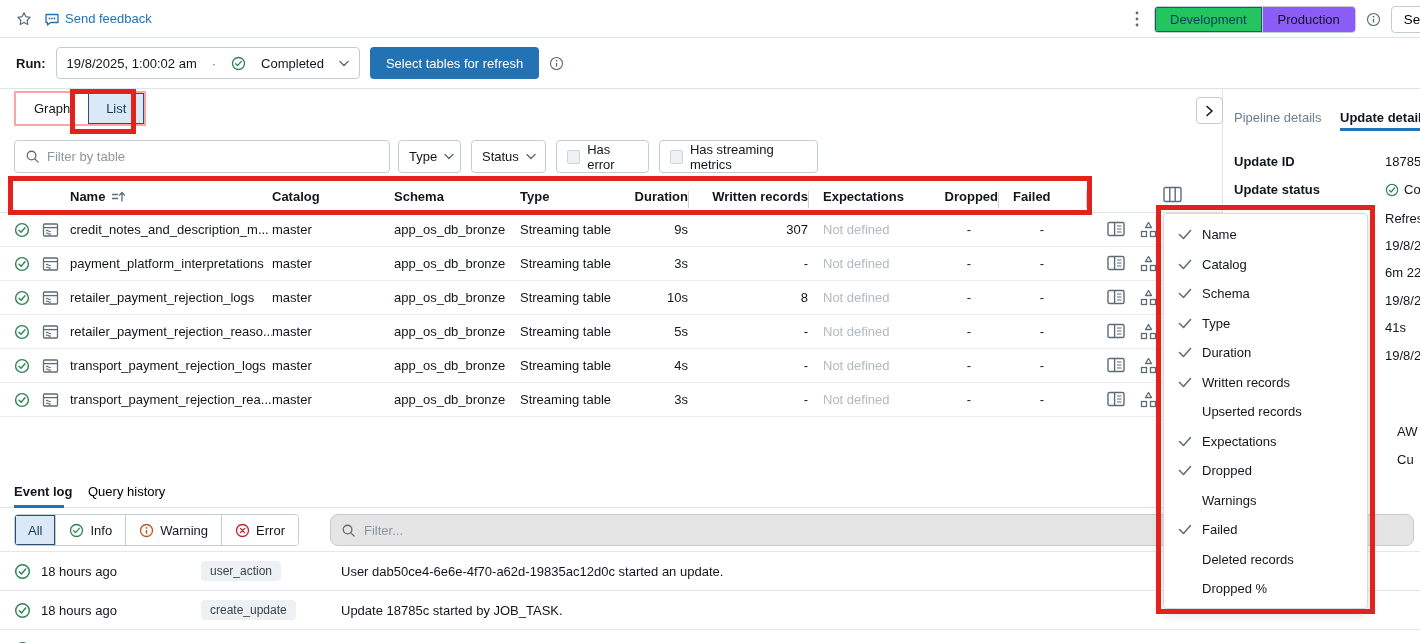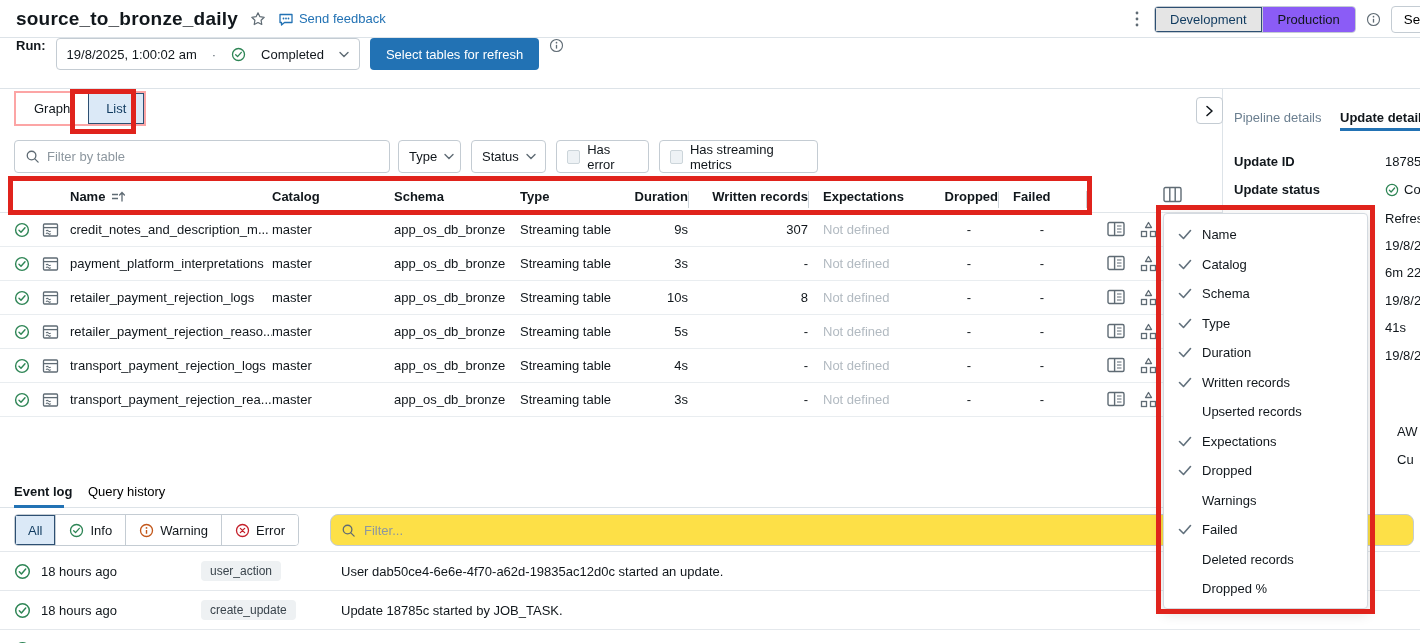--- a/index.html
+++ b/index.html
@@ -10,26 +10,26 @@
 
   
   .header{position:absolute;left:0;top:0;width:1420px;height:38px;border-bottom:1px solid #dde3e8;
           display:flex;align-items:center;padding:0 16px;gap:12px}
   .title{font-size:19px;font-weight:bold;letter-spacing:.2px}
   .feedback{display:flex;align-items:center;gap:5px;color:#2272b4;cursor:pointer}
   .hdr-right{position:absolute;left:1130px;top:5px;display:flex;align-items:center;gap:10px}
   .seg{display:flex;border:1px solid #c4ccd3;border-radius:4px;overflow:hidden;background:#fff}
   .seg .seg-btn{padding:5px 15px;background:#8b5cf6;color:#11171c;white-space:nowrap;cursor:pointer}
   .seg .seg-btn + .seg-btn{border-left:1px solid #c4ccd3}
-  .seg .seg-btn.sel{background:#e5e5e5;box-shadow:inset 0 0 0 1px #2d4f72;color:#0f3a5f}
+  .seg .seg-btn.sel{background:#22c55e;box-shadow:inset 0 0 0 1px #2d4f72;color:#0f3a5f}
   .btn-plain{border:1px solid #c4ccd3;border-radius:4px;background:#fff;padding:5px 12px;white-space:nowrap;cursor:pointer}
 
   
   .runbar{position:absolute;left:0;top:38px;width:1420px;height:51px;border-bottom:1px solid #dde3e8;
-          display:flex;align-items:flex-start;padding:0 16px;gap:10px}
+          display:flex;align-items:center;padding:0 16px;gap:10px}
   .run-label{font-weight:bold}
   .run-select{display:flex;align-items:center;gap:15px;border:1px solid #c4ccd3;border-radius:4px;
               height:32px;padding:0 10px;cursor:pointer;background:#fff}
   .btn-primary{background:#2272b4;color:#fff;border:none;border-radius:4px;height:32px;padding:0 16px;
                font-size:13px;cursor:pointer;font-family:inherit}
   .dot-sep{color:#5f6b74}
 
   
   .toggle{position:absolute;left:14px;top:91px;display:flex;border:2px solid #fca5a5;border-radius:0;overflow:hidden}
   .toggle .tg{padding:8px 18px;background:#fff;cursor:pointer}
@@ -100,40 +100,39 @@
   .elog-tabs{position:absolute;left:0;top:481px;width:1190px;height:27px;border-bottom:1px solid #dde3e8}
   .etab{position:absolute;top:3px;cursor:pointer;white-space:nowrap}
   .etab.ev{left:14px;font-weight:bold}
   .etab.qh{left:88px;color:#000000}
   .etab-underline{position:absolute;left:14px;top:24px;width:50px;height:3px;background:#2272b4}
   .eseg{position:absolute;left:14px;top:514px;height:32px;display:flex;border:1px solid #c4ccd3;border-radius:4px;overflow:hidden}
   .eseg .es{display:flex;align-items:center;gap:6px;padding:0 13px;background:#fff;cursor:pointer}
   .eseg .es + .es{border-left:1px solid #c4ccd3}
   .eseg .es.sel{background:#dbe9f7;box-shadow:inset 0 0 0 1px #2d4f72;color:#0f3a5f}
   .efilter{position:absolute;left:330px;top:514px;width:1084px;height:32px;border:1px solid #c4ccd3;border-radius:8px;
-           display:flex;align-items:center;gap:8px;padding:0 10px;background:#fde047}
+           display:flex;align-items:center;gap:8px;padding:0 10px;background:#e5e5e5}
   .efilter input{border:none;outline:none;flex:1;font-family:inherit;font-size:13px;background:transparent}
   .efilter input::placeholder{color:#8d979f}
   .erows{position:absolute;left:0;top:551px;width:1420px;border-top:1px solid #e4e8ec}
   .erow{display:flex;align-items:center;height:39px;padding-left:14px;border-bottom:1px solid #e4e8ec}
   .e-time{width:160px;margin-left:10px}
   .e-badge-wrap{width:140px}
   .badge{display:inline-block;background:#eef1f3;border-radius:4px;padding:3px 9px;font-size:12px;color:#39434b}
 
   
   .redbox{position:absolute;border:5px solid #e0231c;z-index:20;pointer-events:none}
   .box-list{left:70px;top:89px;width:66px;height:45px}
   .box-header{left:8px;top:176px;width:1084px;height:39px}
   .box-menu{left:1156px;top:205px;width:219px;height:409px}
 </style>
 </head>
 <body>
 
 <div class="header">
-  <span class="title">source_to_bronze_daily</span>
   <span>
     <svg width="16" height="16" viewBox="0 0 16 16">
         <path d="M8 1.8l1.9 3.9 4.3.6-3.1 3 .7 4.2L8 11.5l-3.8 2 .7-4.2-3.1-3 4.3-.6z" fill="none" stroke="#5f6b74" stroke-width="1.2" stroke-linejoin="round"></path>
       </svg>
   </span>
   <span class="feedback">
     <span>
       <svg width="16" height="16" viewBox="0 0 16 16">
           <path d="M2 3.5h12v8H6.5L3.5 14v-2.5H2z" fill="none" stroke="#2272b4" stroke-width="1.3" stroke-linejoin="round"></path>
           <circle cx="5.5" cy="7.5" r=".9" fill="#2272b4"></circle>

